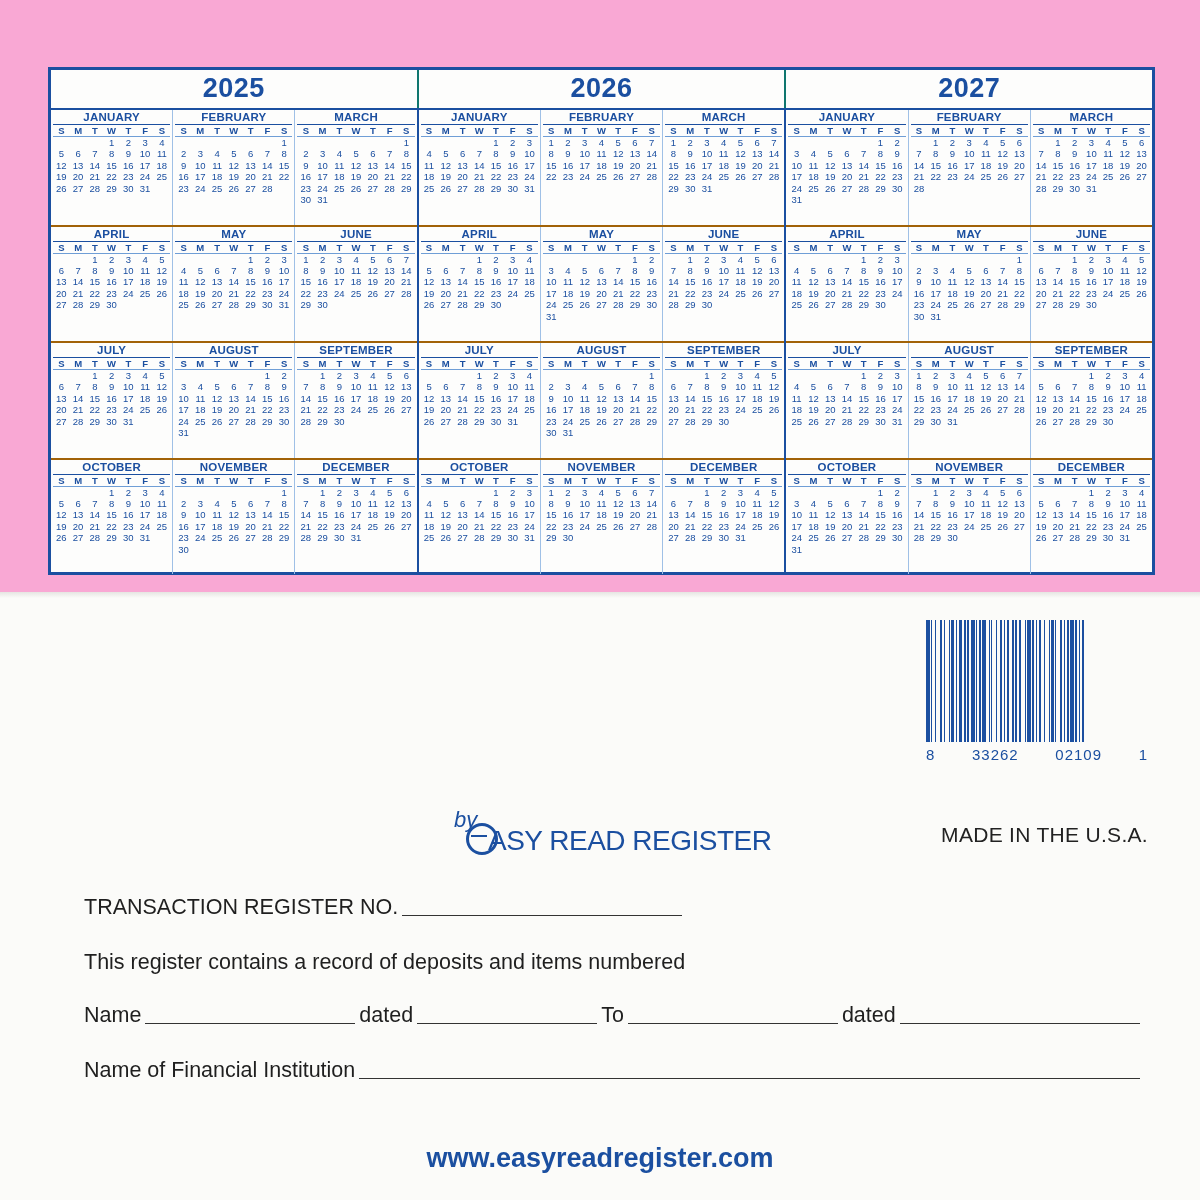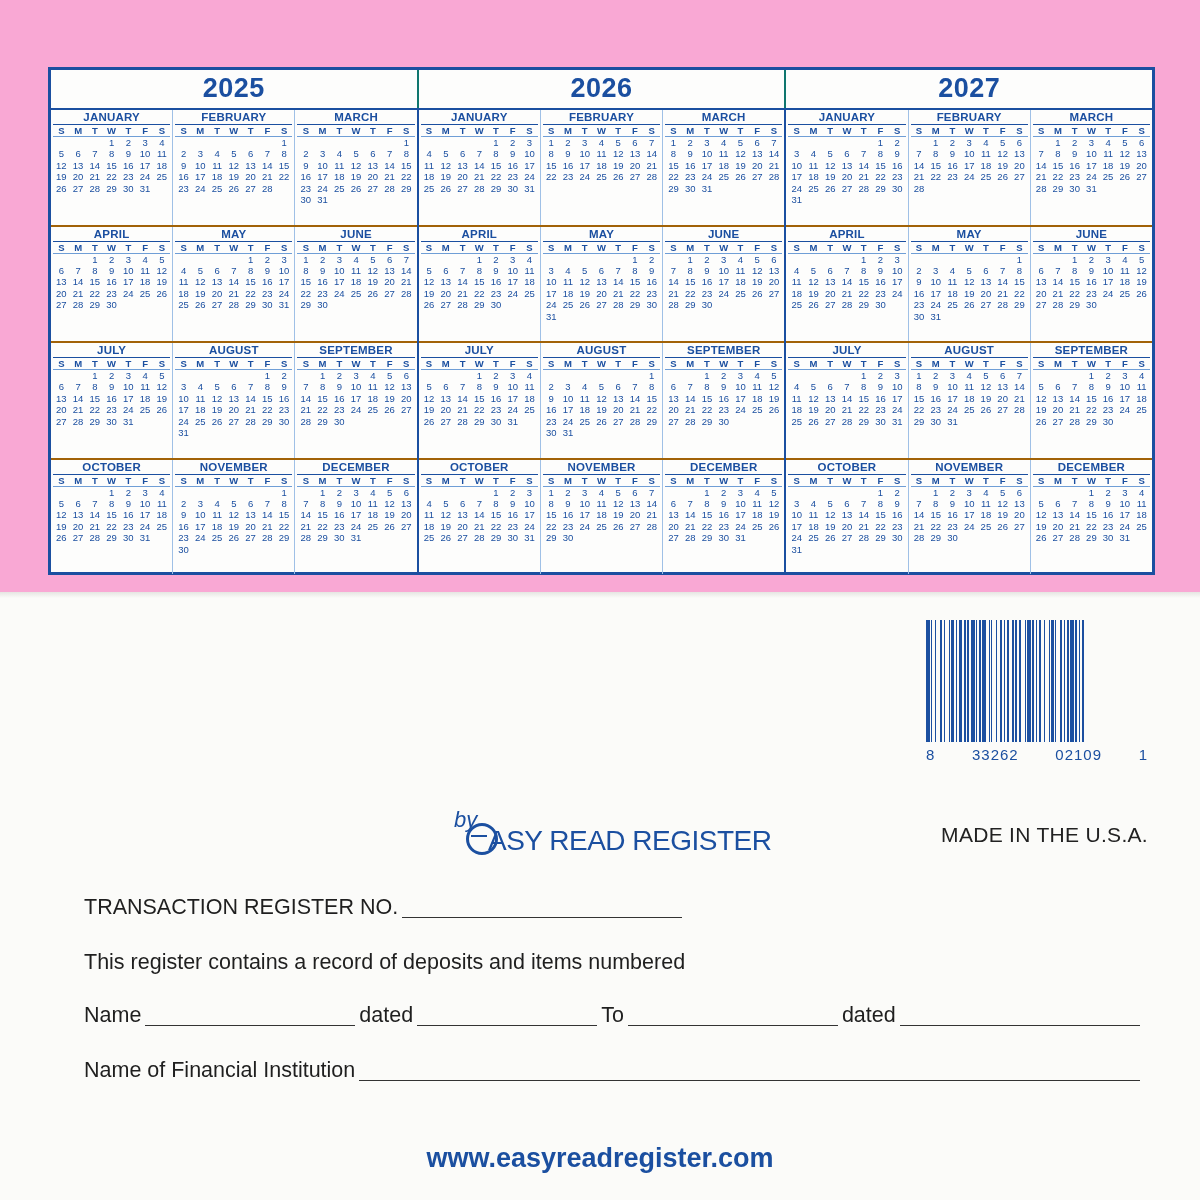--- a/index.html
+++ b/index.html
@@ -209,21 +209,21 @@
 
   .form {
     position: absolute;
     left: 84px;
     top: 300px;
     width: 1060px;
     color: #1f1f1f;
   }
   .frow {
     display: flex;
-    align-items: center;
+    align-items: flex-start;
     font-size: 21.5px;
     margin-bottom: 30px;
     white-space: nowrap;
   }
   .frow .lbl { }
   .rule {
     flex: 0 0 auto;
     border-bottom: 1.5px solid #333;
     height: 20px;
     margin: 0 4px;

